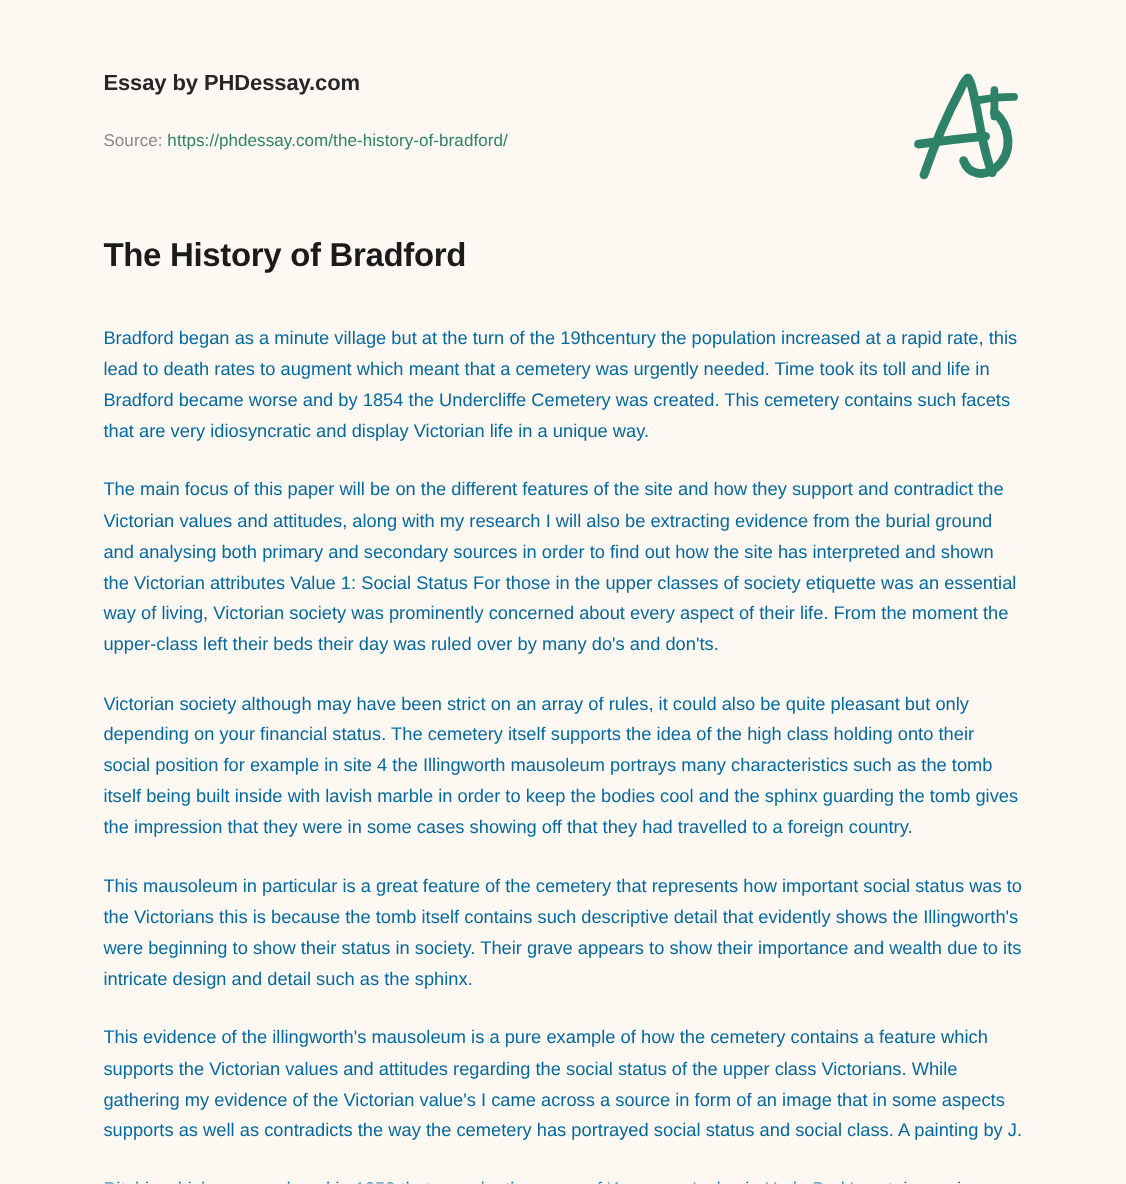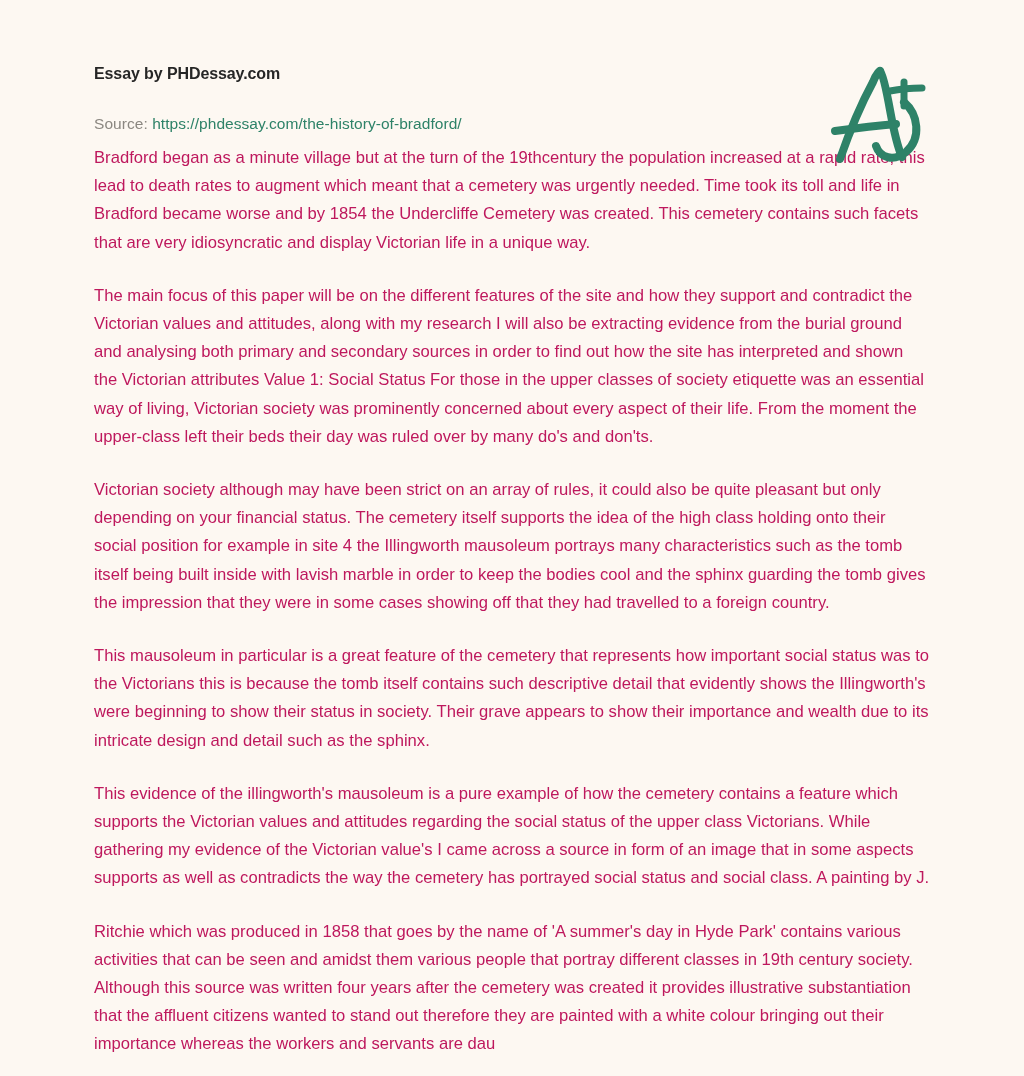--- a/index.html
+++ b/index.html
@@ -25,21 +25,21 @@
 
   
   .header {
     position: relative;
     padding-top: 64px;
     height: 118px;
     box-sizing: border-box;
   }
 
   .brand-line {
-    font-size: 16px;
+    font-size: 20px;
     font-weight: 700;
     color: #262626;
     letter-spacing: -0.1px;
     line-height: 1.2;
   }
 
   .source-line {
     margin-top: 31px;
     font-size: 15.5px;
     color: #8b8781;
@@ -74,24 +74,24 @@
     letter-spacing: -0.3px;
     line-height: 1.25;
   }
 
   
   .article {
     padding-top: 26px;
   }
 
   .article p {
-    margin: 0 0 25px 0;
+    margin: 16px 0 25px 0;
     font-size: 16.6px;
     line-height: 28.2px;
-    color: #be185d;
+    color: #0369a1;
     letter-spacing: 0.02px;
     max-width: 845px;
   }
 
   .article p:last-child {
     margin-bottom: 0;
   }
 </style>
 </head>
 <body>
@@ -121,20 +121,21 @@
 
           <path d="M86 24 C 86 32, 86 40, 86 48" stroke-width="7"></path>
 
           <path d="M72 33 C 82 31, 94 30, 104 30" stroke-width="7"></path>
         </g>
       </svg>
     </div>
 
   </div>
 
+  <h1 class="doc-title">The History of Bradford</h1>
 
   <div class="article">
     <p>Bradford began as a minute village but at the turn of the 19thcentury the population increased at a rapid rate, this lead to death rates to augment which meant that a cemetery was urgently needed. Time took its toll and life in Bradford became worse and by 1854 the Undercliffe Cemetery was created. This cemetery contains such facets that are very idiosyncratic and display Victorian life in a unique way.</p>
     <p>The main focus of this paper will be on the different features of the site and how they support and contradict the Victorian values and attitudes, along with my research I will also be extracting evidence from the burial ground and analysing both primary and secondary sources in order to find out how the site has interpreted and shown the Victorian attributes Value 1: Social Status For those in the upper classes of society etiquette was an essential way of living, Victorian society was prominently concerned about every aspect of their life. From the moment the upper-class left their beds their day was ruled over by many do's and don'ts.</p>
     <p>Victorian society although may have been strict on an array of rules, it could also be quite pleasant but only depending on your financial status. The cemetery itself supports the idea of the high class holding onto their social position for example in site 4 the Illingworth mausoleum portrays many characteristics such as the tomb itself being built inside with lavish marble in order to keep the bodies cool and the sphinx guarding the tomb gives the impression that they were in some cases showing off that they had travelled to a foreign country.</p>
     <p>This mausoleum in particular is a great feature of the cemetery that represents how important social status was to the Victorians this is because the tomb itself contains such descriptive detail that evidently shows the Illingworth's were beginning to show their status in society. Their grave appears to show their importance and wealth due to its intricate design and detail such as the sphinx.</p>
     <p>This evidence of the illingworth's mausoleum is a pure example of how the cemetery contains a feature which supports the Victorian values and attitudes regarding the social status of the upper class Victorians. While gathering my evidence of the Victorian value's I came across a source in form of an image that in some aspects supports as well as contradicts the way the cemetery has portrayed social status and social class. A painting by J.</p>
     <p>Ritchie which was produced in 1858 that goes by the name of 'A summer's day in Hyde Park' contains various activities that can be seen and amidst them various people that portray different classes in 19th century society. Although this source was written four years after the cemetery was created it provides illustrative substantiation that the affluent citizens wanted to stand out therefore they are painted with a white colour bringing out their importance whereas the workers and servants are dau</p>
   </div>
 

